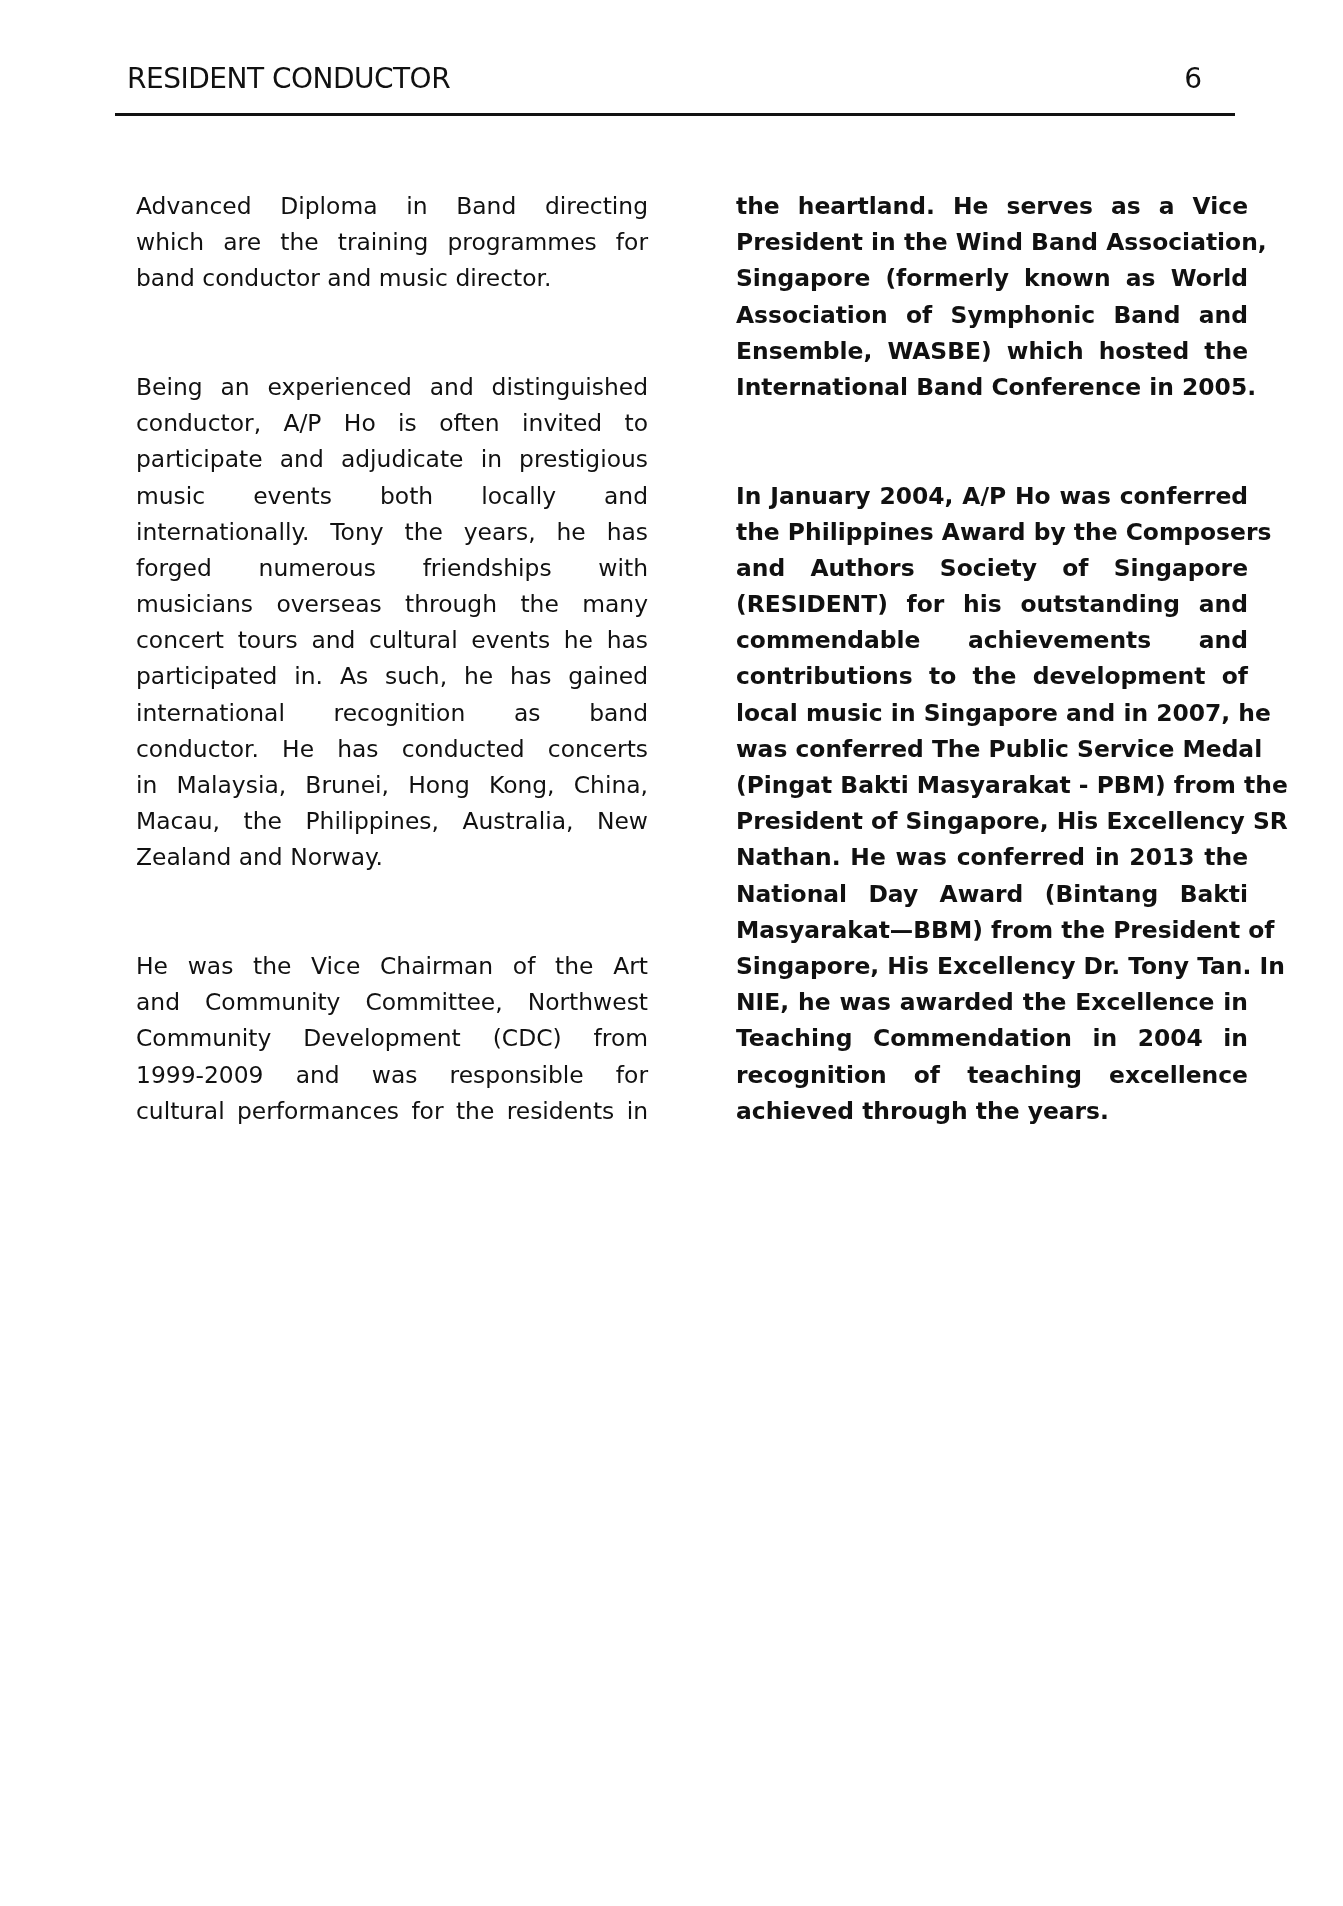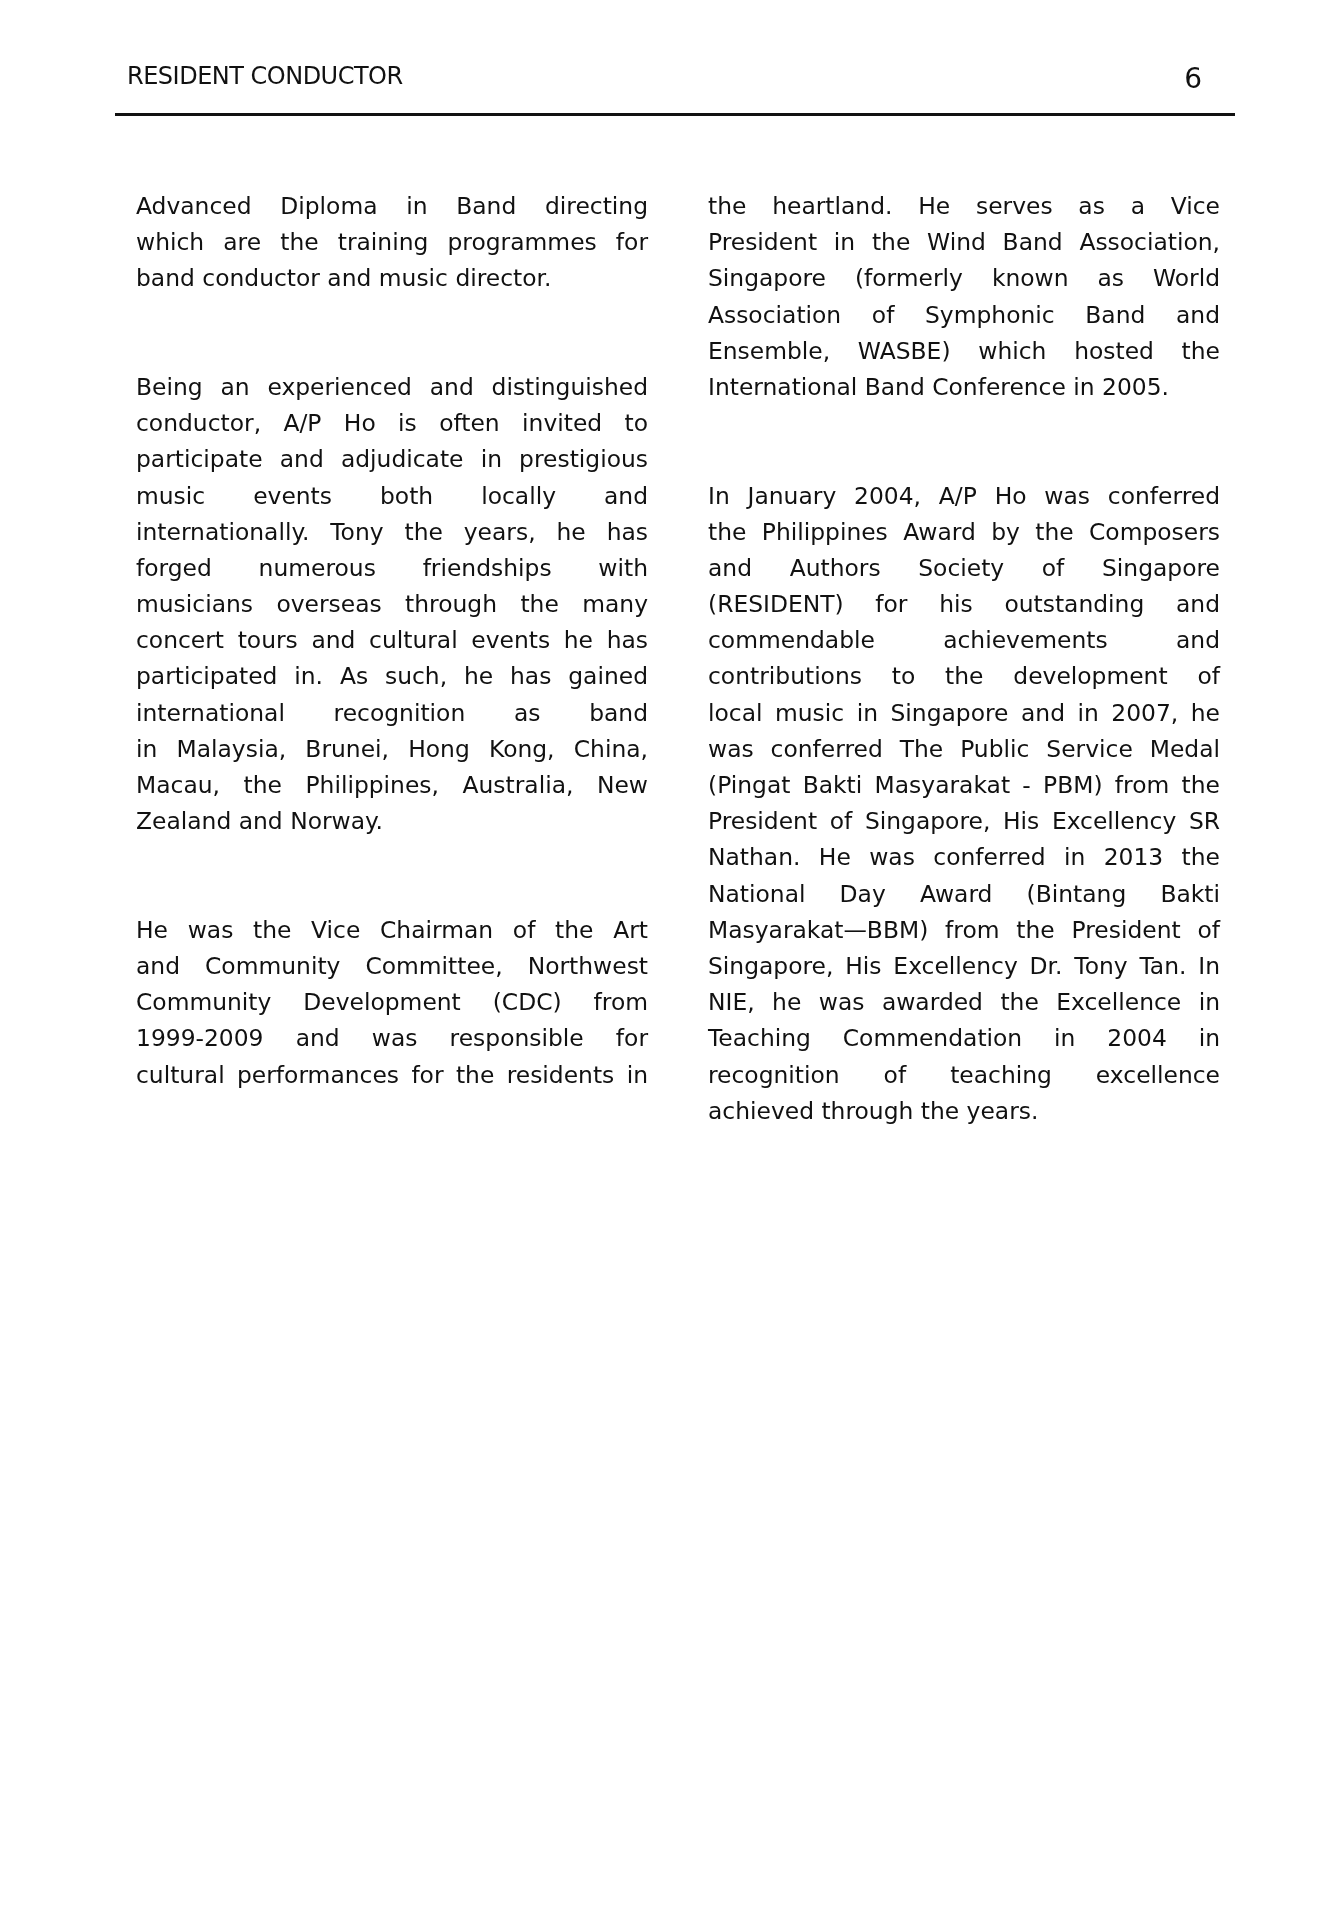--- a/index.html
+++ b/index.html
@@ -19,21 +19,21 @@
       position: absolute;
       left: 115px;
       top: 60px;
       width: 1105px;
       height: 60px;
     }
     .header-title {
       position: absolute;
       left: 12px;
       top: 2px;
-      font-size: 24px;
+      font-size: 28px;
       letter-spacing: -0.5px;
       font-weight: normal;
       color: #111;
       margin: 0;
     }
     .page-number {
       position: absolute;
       right: 18px;
       top: 2px;
       font-size: 28px;
@@ -48,21 +48,21 @@
       background: #111;
     }
     .column {
       position: absolute;
       top: 188px;
       width: 512px;
       font-size: 23.4px;
       line-height: 36.2px;
     }
     .column.left { left: 136px; }
-    .column.right { left: 708px; }
+    .column.right { left: 736px; font-weight: bold; }
     .para { margin: 0; }
     .line {
       display: block;
       text-align: justify;
       text-align-last: justify;
       white-space: nowrap;
       height: 36.2px;
       overflow: visible;
     }
     .line.last {
@@ -93,20 +93,21 @@
     <span class="line">Being an experienced and distinguished</span>
     <span class="line">conductor, A/P Ho is often invited to</span>
     <span class="line">participate and adjudicate in prestigious</span>
     <span class="line">music events both locally and</span>
     <span class="line">internationally. Tony the years, he has</span>
     <span class="line">forged numerous friendships with</span>
     <span class="line">musicians overseas through the many</span>
     <span class="line">concert tours and cultural events he has</span>
     <span class="line">participated in. As such, he has gained</span>
     <span class="line">international recognition as band</span>
+    <span class="line">conductor. He has conducted concerts</span>
     <span class="line">in Malaysia, Brunei, Hong Kong, China,</span>
     <span class="line">Macau, the Philippines, Australia, New</span>
     <span class="line last">Zealand and Norway.</span>
   </p>
   <span class="gap"></span>
   <p class="para">
     <span class="line">He was the Vice Chairman of the Art</span>
     <span class="line">and Community Committee, Northwest</span>
     <span class="line">Community Development (CDC) from</span>
     <span class="line">1999-2009 and was responsible for</span>

